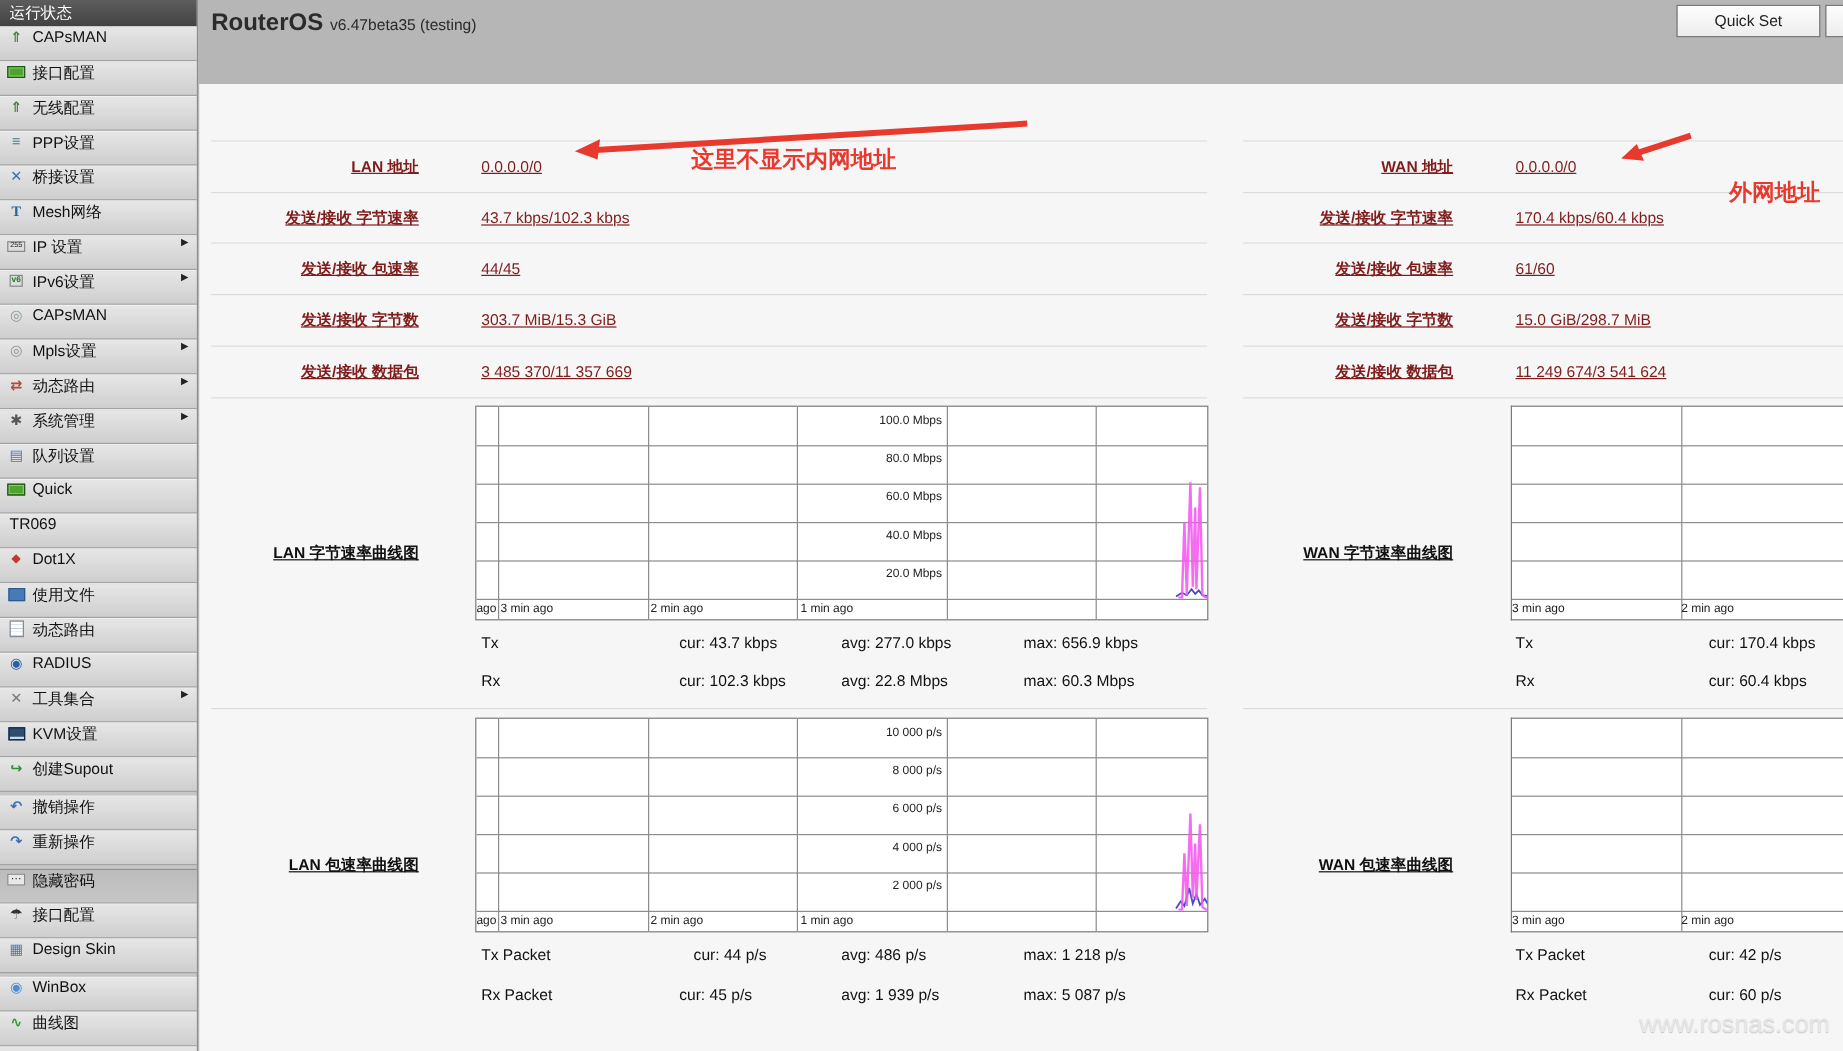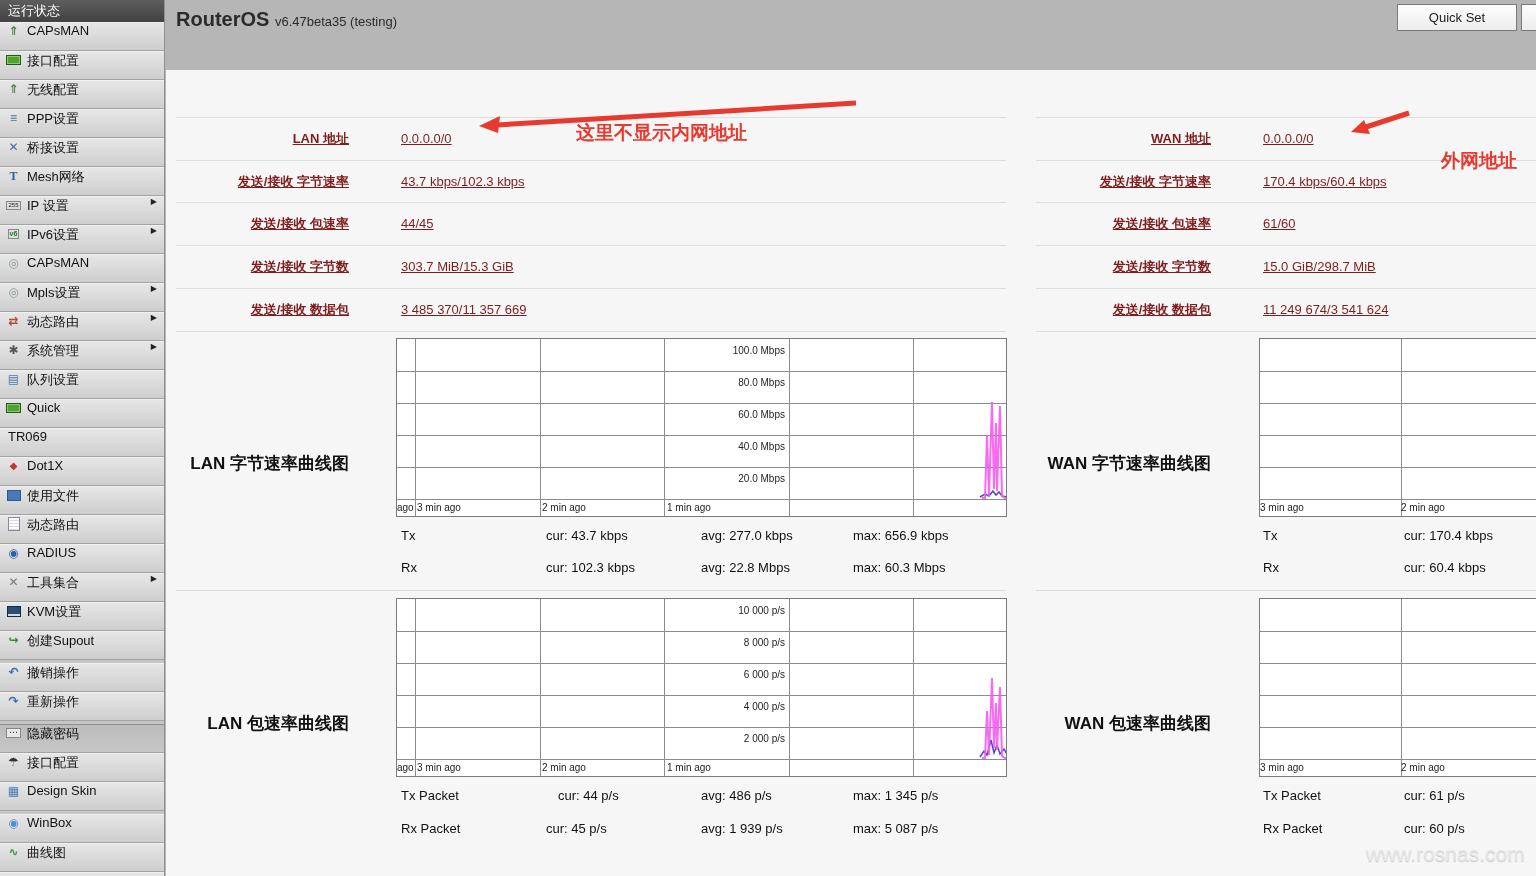--- a/index.html
+++ b/index.html
@@ -68,34 +68,34 @@
 
   
   #content { position:absolute; left:166px; top:70px; width:1370px; height:806px;
     background:#f6f6f6; overflow:hidden; }
   .hr { position:absolute; height:1px; background:#dcdcdc; }
   .hr-lan { left:10px; width:830px; }
   .hr-wan { left:870px; width:500px; }
   .info-row { position:absolute; height:43px; display:flex; align-items:center; font-size:13px; color:#7f1d1d;text-decoration:underline; }
   .info-label { width:173px; text-align:right; font-weight:bold; }
   .info-value { margin-left:52px; white-space:nowrap; }
-  .g-title { position:absolute; width:173px; text-align:right; font-weight:bold; font-size:17px; color:#111; }
+  .g-title { position:absolute; width:173px; text-align:right; font-weight:bold; font-size:13px; color:#111;text-decoration:underline; }
 
   .graph { position:absolute; height:179px; background:#fff; border:1px solid #7a7a7a; overflow:hidden; }
   .graph.cut { border-right:none; }
   .vl { position:absolute; top:0; bottom:0; width:1px; background:#8c8c8c; }
   .hl { position:absolute; left:0; right:0; height:1px; background:#8c8c8c; }
   .ytick { position:absolute; width:90px; text-align:right; font-size:10px; color:#222; height:12px; line-height:12px; }
   .xrow { position:absolute; left:0; right:0; top:160px; height:17px; border-top:1px solid #8c8c8c; }
   .xtick { position:absolute; top:2px; font-size:10px; color:#222; text-align:left; white-space:nowrap; }
   .spikes { position:absolute; left:0; top:0; }
 
   .stat-row { position:absolute; height:22px; line-height:22px; font-size:13px; color:#111; }
   .stat-name { position:absolute; left:0; }
-  .stat-cur { position:absolute; white-space:nowrap; }
+  .stat-cur { position:absolute; white-space:nowrap;margin-left:20px; }
   .stat-avg { position:absolute; white-space:nowrap; }
   .stat-max { position:absolute; white-space:nowrap; }
 
   #overlay { position:absolute; left:0; top:0; width:1370px; height:806px; pointer-events:none; }
   .note { position:absolute; color:#e8392f; font-size:19px; font-weight:bold; white-space:nowrap; }
   #watermark { position:absolute; left:1200px; top:772px; font-size:21px; color:#e7e7e7;
     text-shadow:0 1px 1px #c2c2c2; }
 </style>
 </head>
 <body>
@@ -364,21 +364,21 @@
       <div class="xtick" style="left:20px;width:121px">3 min ago</div>
       <div class="xtick" style="left:145px;width:120px">2 min ago</div>
       <div class="xtick" style="left:270px;width:120px">1 min ago</div>
     </div>
   </div>
 
   <div class="stat-row" style="left:235px;top:715px;width:620px">
     <span class="stat-name">Tx Packet</span>
     <span class="stat-cur" style="left:157px">cur: 44 p/s</span>
     <span class="stat-avg" style="left:300px">avg: 486 p/s</span>
-    <span class="stat-max" style="left:452px">max: 1 345 p/s</span>
+    <span class="stat-max" style="left:452px">max: 1 218 p/s</span>
   </div>
   <div class="stat-row" style="left:235px;top:748px;width:620px">
     <span class="stat-name">Rx Packet</span>
     <span class="stat-cur" style="left:145px">cur: 45 p/s</span>
     <span class="stat-avg" style="left:300px">avg: 1 939 p/s</span>
     <span class="stat-max" style="left:452px">max: 5 087 p/s</span>
   </div>
 
   <div class="graph cut" style="left:1093px;top:268px;width:278px">
     <div class="vl" style="left:141px"></div>
@@ -408,21 +408,21 @@
     <div class="hl" style="top:96px"></div>
     <div class="hl" style="top:128px"></div>
     <div class="xrow">
       <div class="xtick" style="left:0;width:138px">3 min ago</div>
       <div class="xtick" style="left:141px;width:140px">2 min ago</div>
     </div>
   </div>
 
   <div class="stat-row" style="left:1097px;top:715px;width:273px">
     <span class="stat-name">Tx Packet</span>
-    <span class="stat-cur" style="left:141px">cur: 61 p/s</span>
+    <span class="stat-cur" style="left:141px">cur: 42 p/s</span>
   </div>
   <div class="stat-row" style="left:1097px;top:748px;width:273px">
     <span class="stat-name">Rx Packet</span>
     <span class="stat-cur" style="left:141px">cur: 60 p/s</span>
   </div>
 
   <svg id="overlay">
     <line x1="331" y1="55" x2="690" y2="33" stroke="#e8392f" stroke-width="5"></line>
     <polygon points="313,56 334,46 332,63" fill="#e8392f"></polygon>
     <line x1="1200" y1="57" x2="1243" y2="43" stroke="#e8392f" stroke-width="5"></line>

